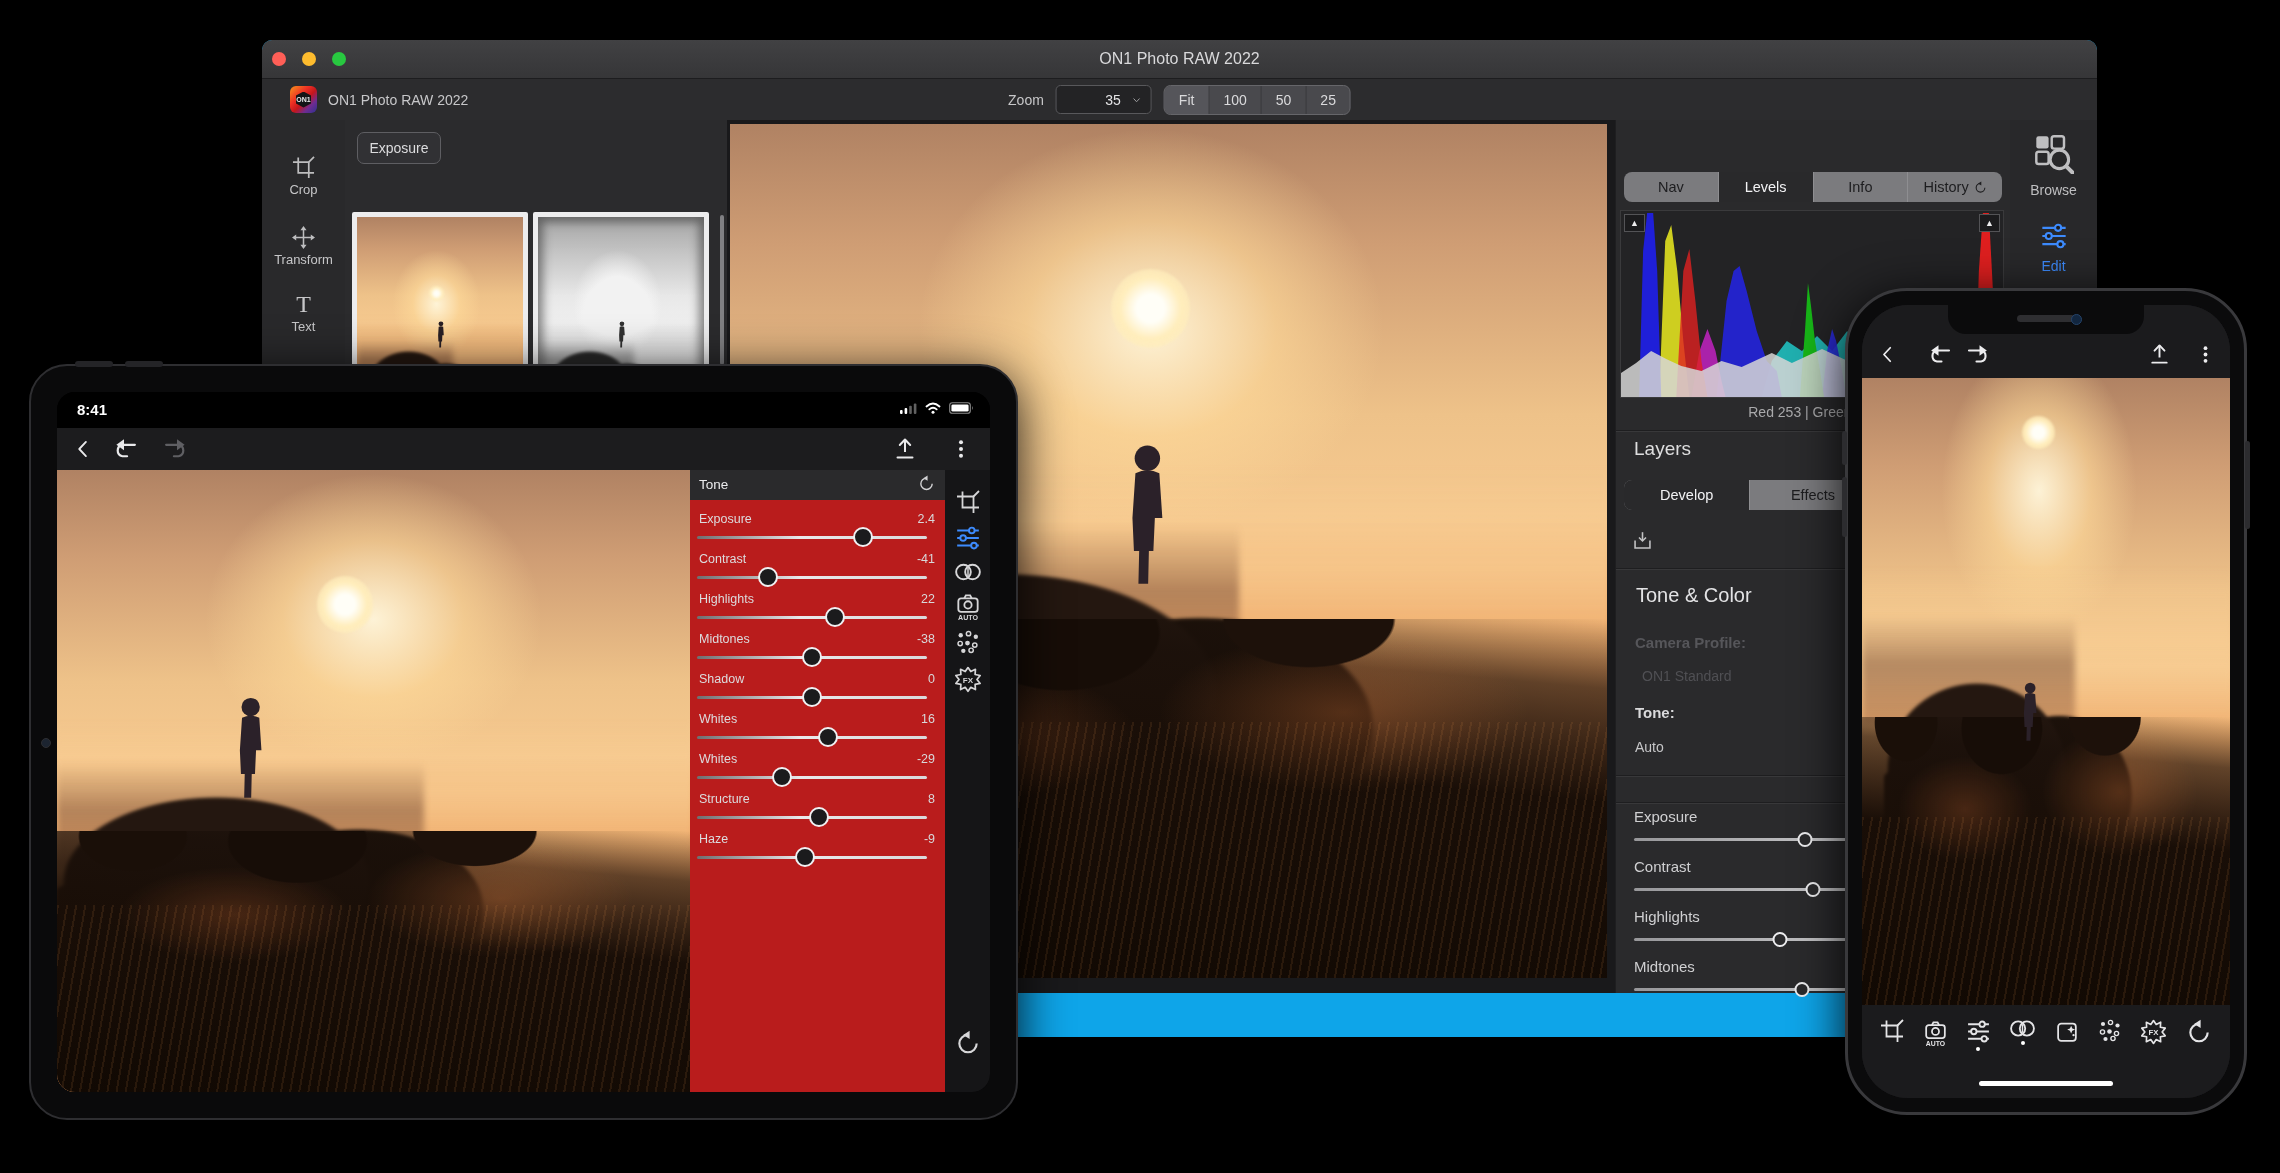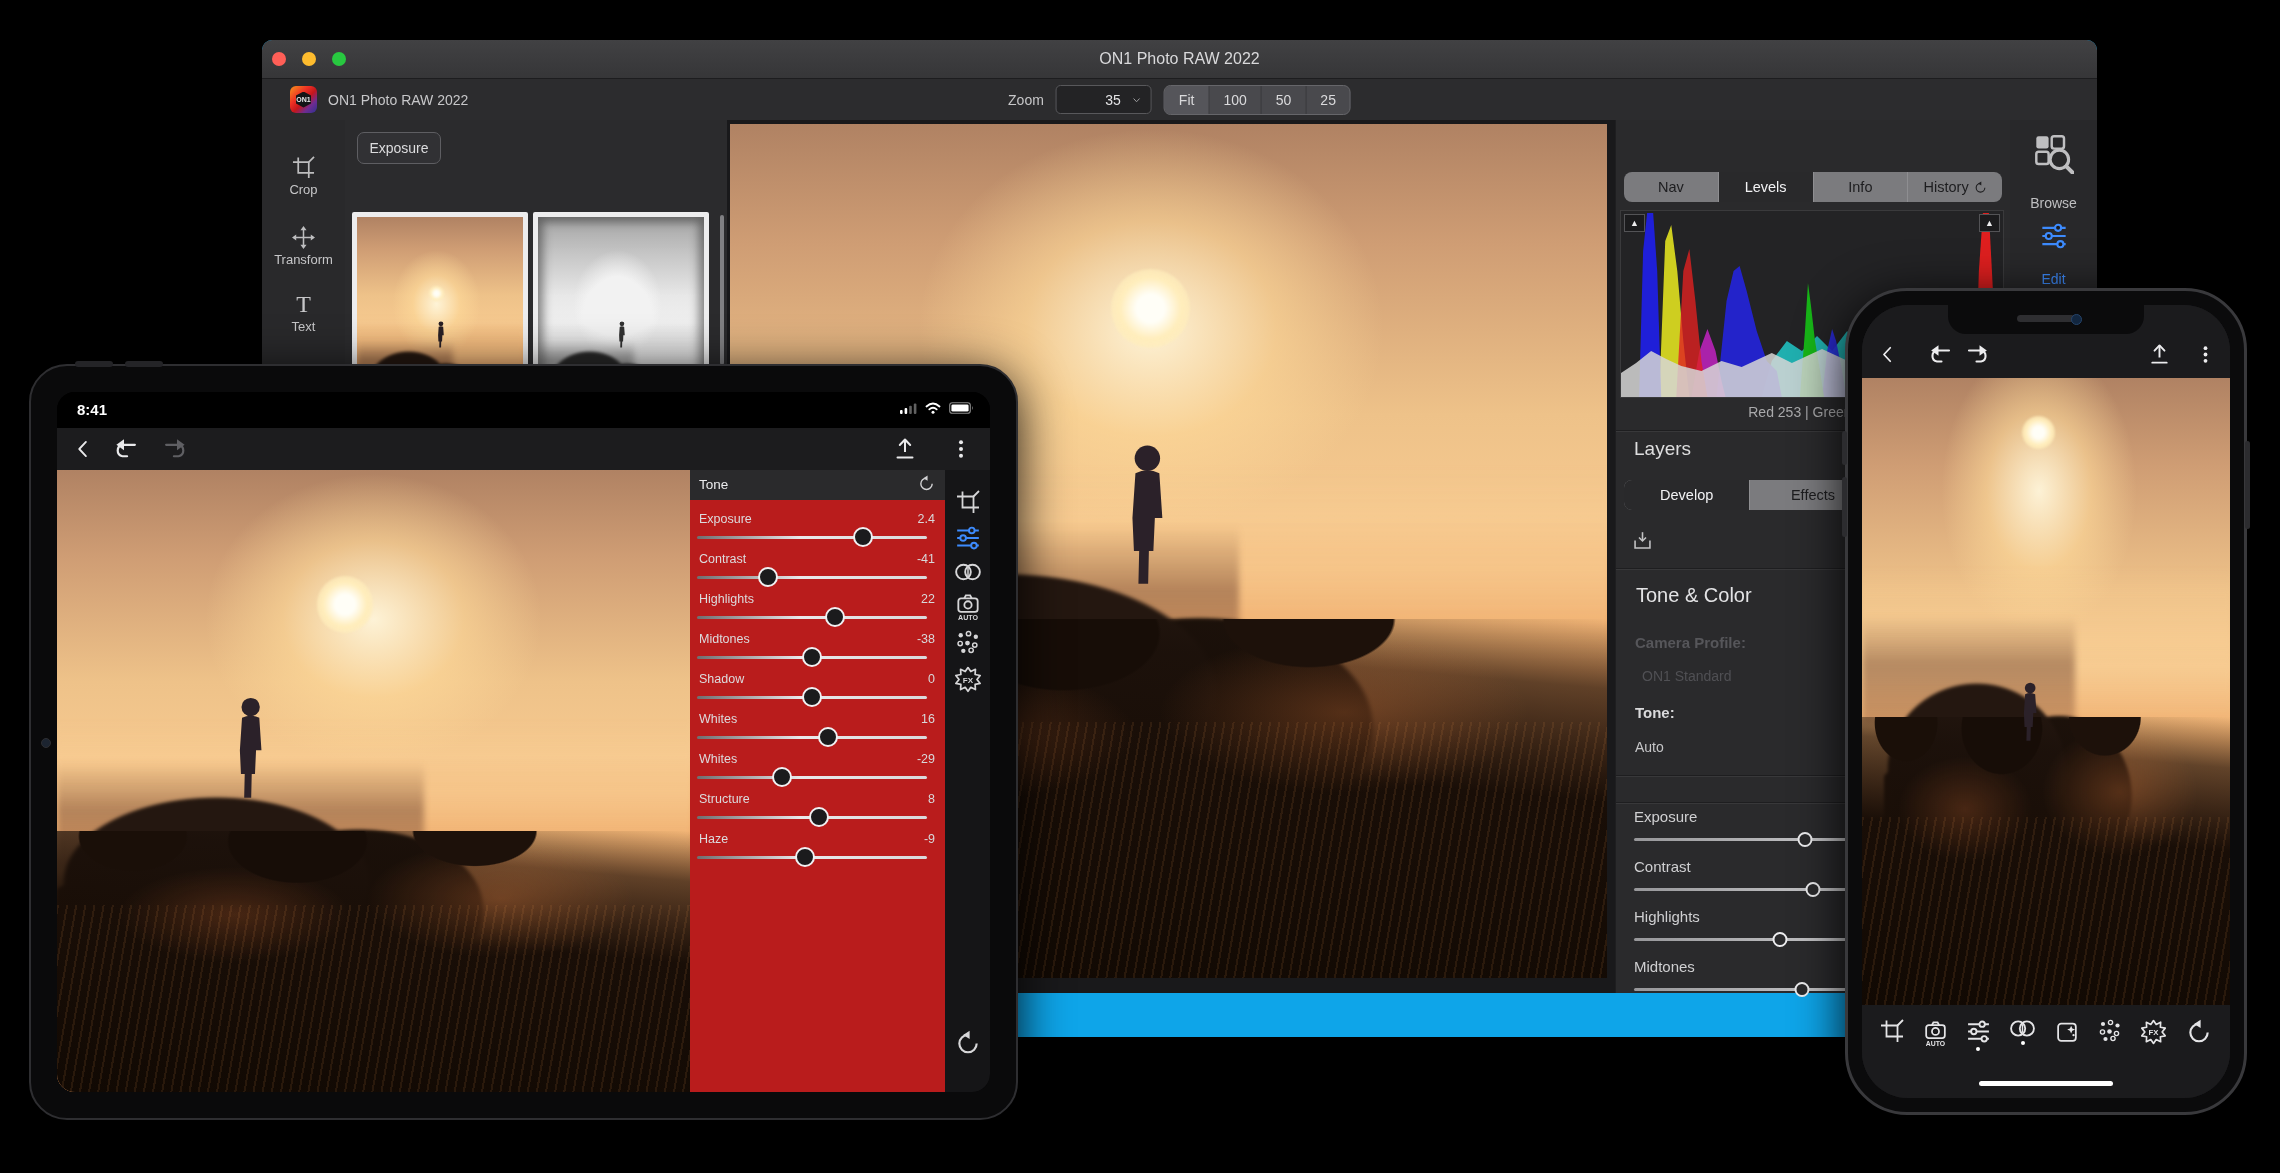--- a/index.html
+++ b/index.html
@@ -107,21 +107,21 @@
   .mac-sliders{position:absolute;left:18px;top:688px;width:357px;}
   .mrow{position:relative;height:50px;}
   .mrow .mlabel{position:absolute;left:0;top:0;font-size:15px;color:#cfcfd1;}
   .mtrack{position:absolute;left:0;top:30px;width:100%;height:3px;background:linear-gradient(90deg,#97979a,#e9e9eb);border-radius:2px;}
   .mknob{position:absolute;top:-6px;width:15px;height:15px;border-radius:50%;background:#2a2a2c;border:2px solid #ececee;
       box-sizing:border-box;transform:translateX(-50%);}
 
   .mode-strip{position:absolute;left:1748px;top:80px;width:87px;height:873px;background:#28282a;}
   .mode{position:absolute;left:0;width:87px;text-align:center;}
   .mode .mico{display:block;margin:0 auto;}
-  .mode .mlab{display:block;font-size:14px;margin-top:21px;}
+  .mode .mlab{display:block;font-size:14px;margin-top:8px;}
   .mode--browse{top:14px;color:#bfbfc1;}
   .mode--edit{top:102px;color:#3d8bfd;}
 
   .bottom-bar{position:absolute;left:0;top:953px;width:100%;height:44px;background:#29292b;border-top:1px solid #1d1d1f;}
   .btn{position:absolute;top:8px;height:28px;background:#57575b;border:1px solid #69696d;border-radius:6px;
       color:#e8e8ea;font-size:14.5px;display:flex;align-items:center;justify-content:center;box-sizing:border-box;padding:0 12px;}
   .preview-frag{position:absolute;left:746px;top:12px;width:22px;height:20px;border:1.5px solid #9a9a9c;border-radius:4px;}
 
   
   .ipad{position:absolute;left:29px;top:364px;width:989px;height:756px;background:#0a0a0b;border-radius:38px;

